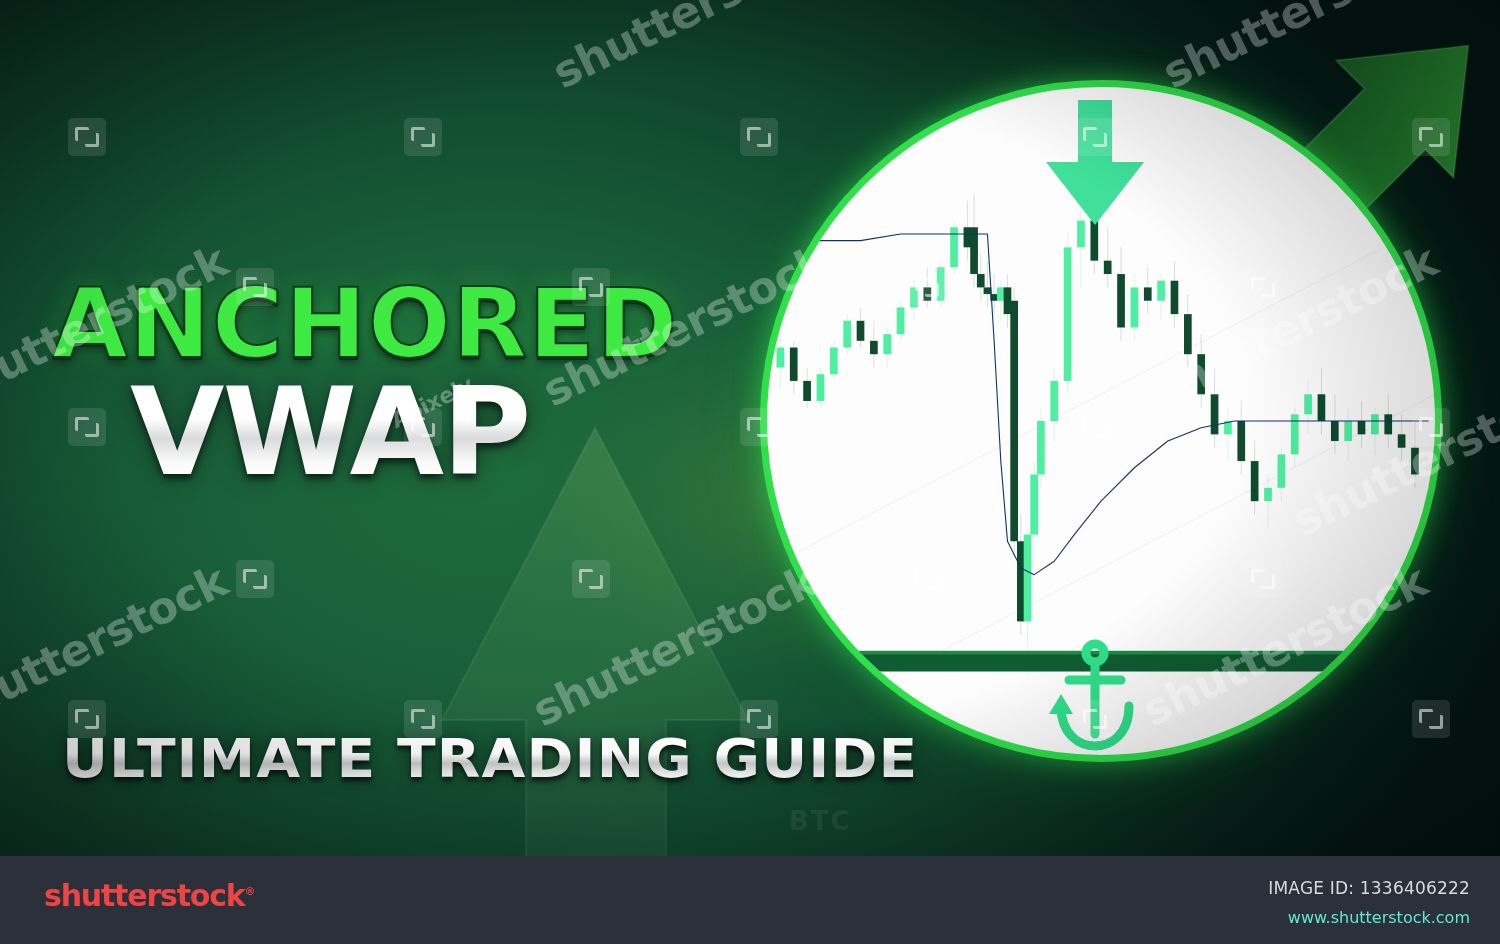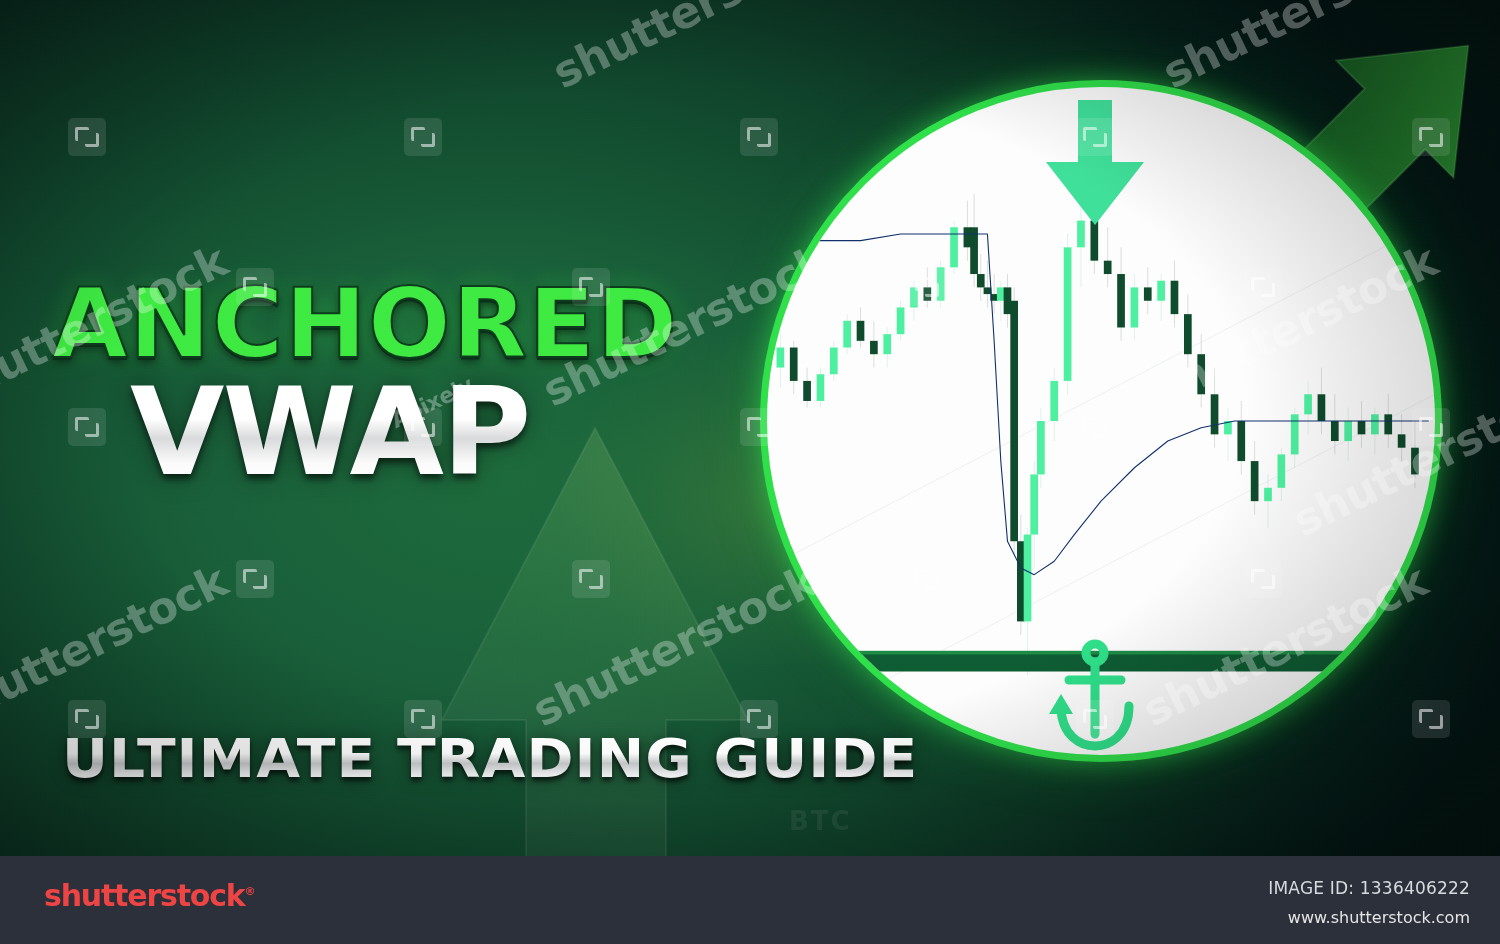--- a/index.html
+++ b/index.html
@@ -167,21 +167,21 @@
     font-family: "DejaVu Sans", sans-serif;
     font-size: 17px;
     color: #d7dade;
     letter-spacing: .2px;
   }
   #ss-url {
     position: absolute;
     right: 30px; top: 52px;
     font-family: "DejaVu Sans", sans-serif;
     font-size: 16px;
-    color: #e5e5e5;
+    color: #5eead4;
   }
 
   
   #watermarks {
     position: absolute; left: 0; top: 0;
     width: 1500px; height: 856px;
     pointer-events: none;
     overflow: hidden;
   }
   .wm-word {

